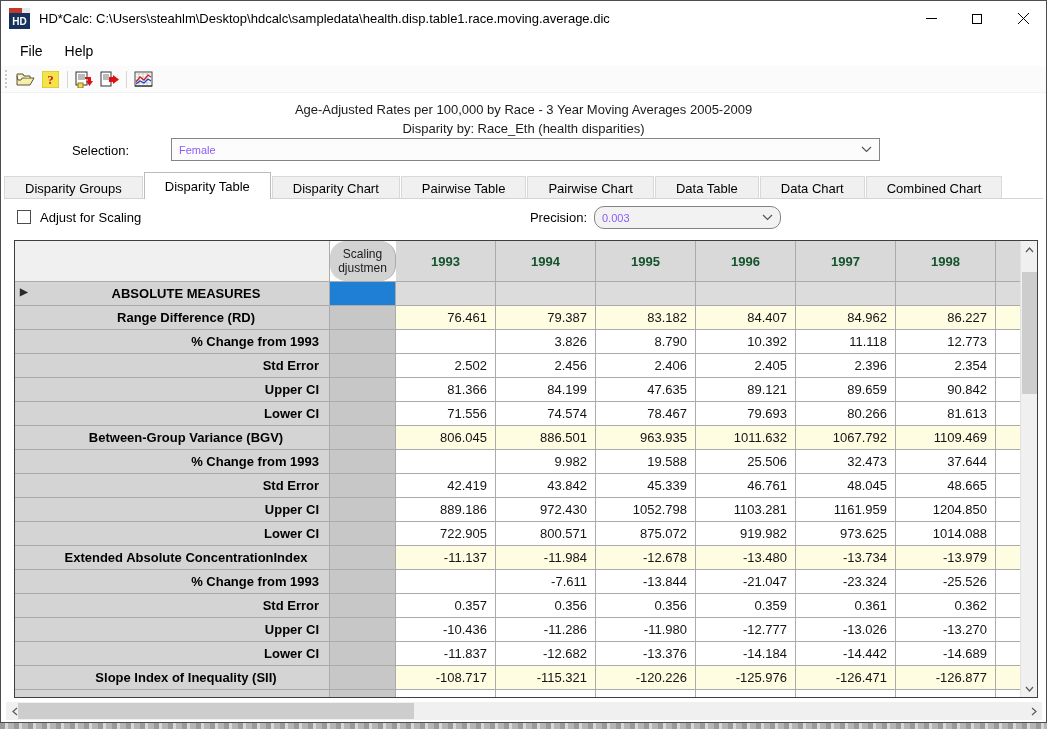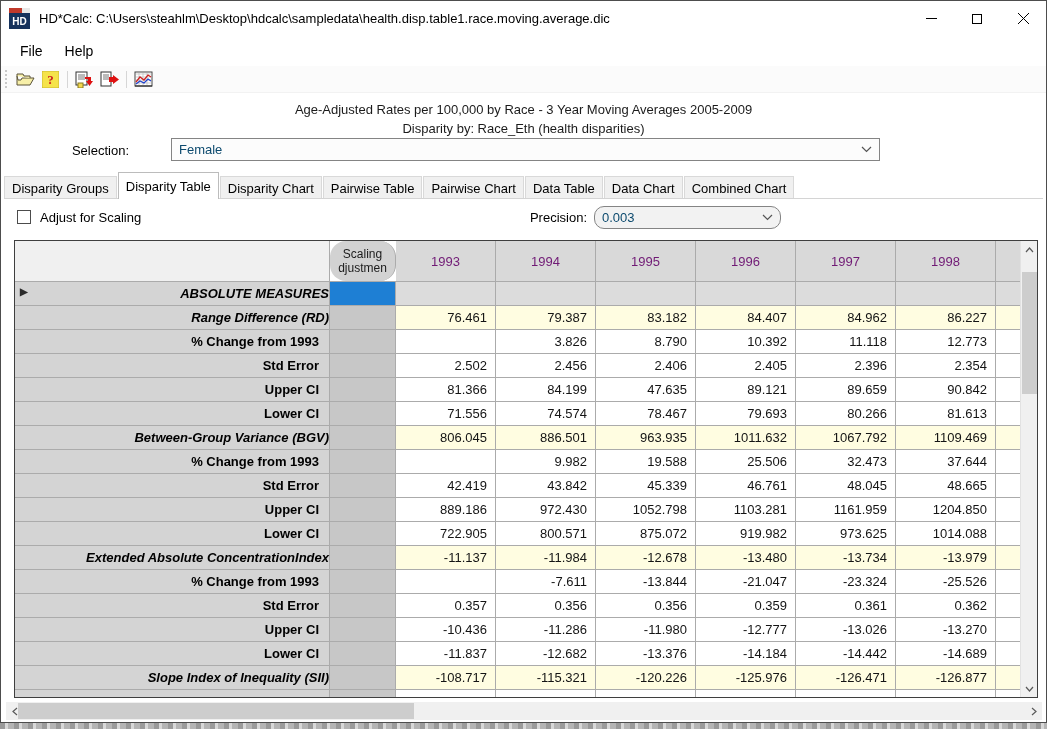--- a/index.html
+++ b/index.html
@@ -37,30 +37,30 @@
   .tool-sep { width:1px; height:17px; background:#d6d6d6; margin:0 4px; }
 
   
   .header-block { text-align:center; margin-top:7px; font-size:13px; color:#1b1b1b; }
   .header-block div { line-height:19px; }
 
   
   .selection-label { position:absolute; left:20px; top:142px; width:108px; text-align:right;
                      font-size:13px; color:#000; }
   .combo { position:absolute; border:1px solid #848484; background:#fcfcfc; display:flex;
-           align-items:center; font-size:13px; color:#0c4a6e; }
+           align-items:center; font-size:11px; color:#8b5cf6; }
   .combo .combo-text { padding-left:7px; flex:1; }
   .combo .chev { margin-right:7px; }
   .combo-selection { left:170px; top:137px; width:709px; height:23px; }
   .combo-precision { left:593px; top:205px; width:187px; height:23px; background:#f2f2f2;border-radius:10px; }
 
   
   .tabs { position:absolute; left:3px; top:171px; height:27px; display:flex; align-items:flex-end; }
   .tab { height:23px; background:#f0f0f0; border:1px solid #d9d9d9; border-bottom:none;
-         display:flex; align-items:center; padding:0 7px; font-size:13px; color:#000;
+         display:flex; align-items:center; padding:0 20px; font-size:13px; color:#000;
          margin-right:1px; }
   .tab.active { height:27px; background:#fff; border:1px solid #bcbcbc; border-bottom:none;
                 position:relative; z-index:2; }
   .panel-top-line { position:absolute; left:3px; right:3px; top:197px; height:1px; background:#d4d4d4; }
 
   
   .checkbox { position:absolute; left:16px; top:209px; width:14px; height:14px;
               border:1px solid #4c4c4c; background:#fff; }
   .checkbox-label { position:absolute; left:39px; top:209px; font-size:13px; color:#000; }
   .precision-label { position:absolute; left:478px; top:209px; width:108px; text-align:right;
@@ -68,27 +68,27 @@
 
   
   .tbl { position:absolute; left:13px; top:239px; width:1024px; height:458px;
          border:1px solid #3f3f3f; background:#fff; overflow:hidden; font-size:13px; }
   .tbl-row { display:flex; height:24px; border-bottom:1px solid #ababab; }
   .tbl-header { height:41px; border-bottom:1px solid #ababab; display:flex; }
   .hc { border-right:1px solid #ababab; display:flex; align-items:center; justify-content:center; }
   .hc-corner { width:315px; background:#f0f0f0; }
   .hc-scaling { width:66px; background:#d2d2d2; flex-direction:column; font-size:12px;
                 color:#1b1b1b; line-height:14px; overflow:hidden;border-radius:16px; }
-  .hc-year { width:100px; background:#d9d9d9; color:#701a75; }
+  .hc-year { width:100px; background:#d9d9d9; color:#14532d;font-weight:bold; }
   .hc-part { flex:1; background:#d9d9d9; border-right:none; }
 
   .c-label { width:315px; background:#d4d4d4; border-right:1px solid #ababab; display:flex;
              align-items:center; position:relative; font-weight:bold; color:#000; }
   .c-label .lbl { flex:1;padding-left:36px; }
-  .section .c-label .lbl, .measure .c-label .lbl { text-align:right; padding-left:28px;font-style:italic; }
+  .section .c-label .lbl, .measure .c-label .lbl { text-align:center; padding-left:28px; }
   .sub .c-label .lbl { text-align:right; padding-right:10px; }
   .arrow { position:absolute; left:5px; top:4px; font-size:10px; color:#2b2b2b; }
   .c-scaling { width:66px; background:#c7c7c7; border-right:1px solid #ababab; }
   .c-scaling.selected { background:#1e7fd4; }
   .c-val { width:100px; border-right:1px solid #ababab; display:flex; align-items:center;
            justify-content:flex-end; padding-right:8px; color:#141414; }
   .c-part { flex:1; border-right:none; }
   .section .c-val, .section .c-part { background:#dcdcdc; }
   .measure .c-val, .measure .c-part { background:#fffde1; }
   .sub .c-val, .sub .c-part { background:#ffffff; }

